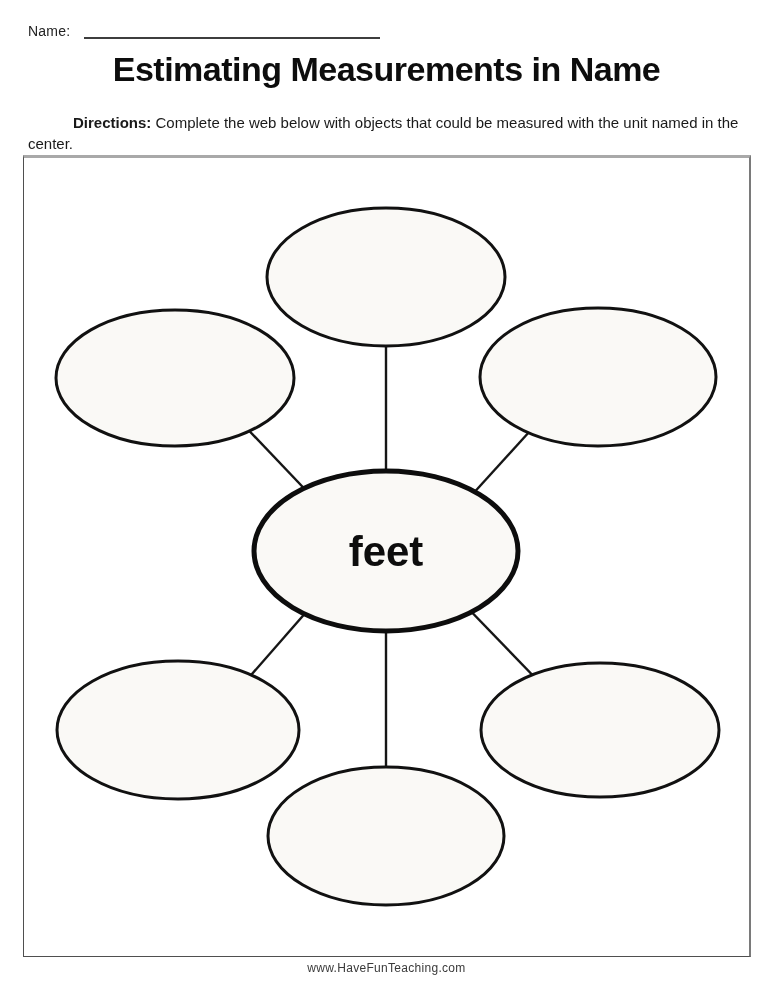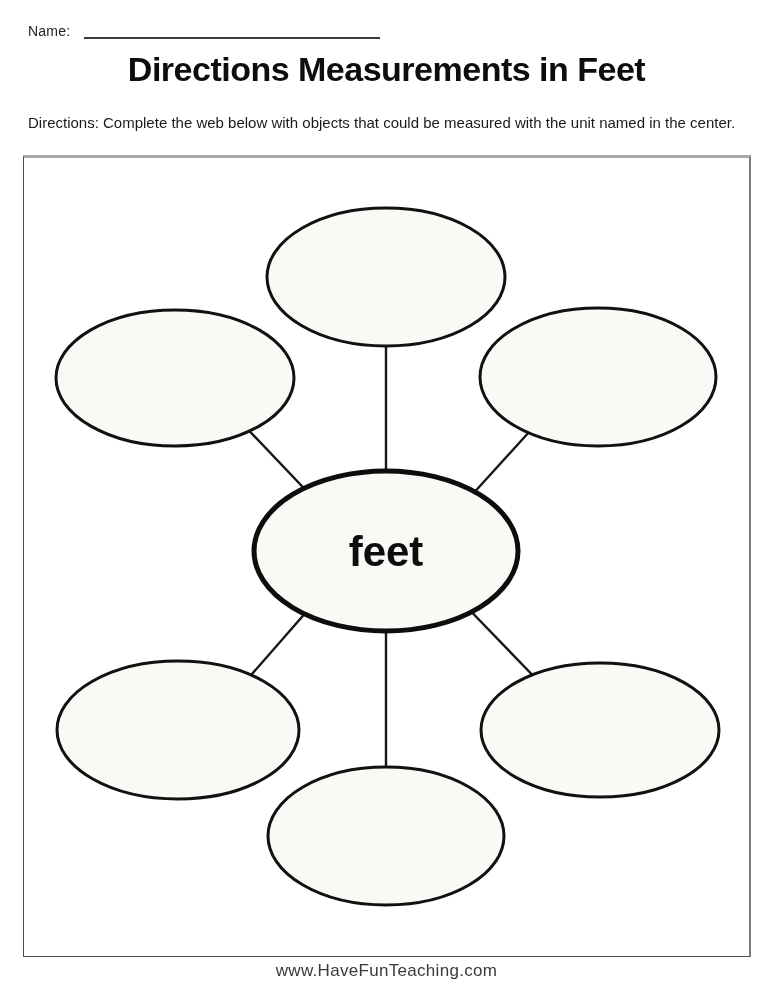--- a/index.html
+++ b/index.html
@@ -30,21 +30,21 @@
     position: absolute; left: 0; top: 50px; width: 773px;
     text-align: center;
     font-size: 34px; font-weight: bold;
     letter-spacing: -0.5px;
     color: #0d0d0d;
   }
   .directions {
     position: absolute; left: 28px; top: 112px; width: 718px;
     font-size: 15px; line-height: 1.42; color: #1a1a1a;
   }
-  .directions b { font-weight: normal; }
+  .directions b { font-weight: bold; margin-left: 45px; }
 
   
   .frame {
     position: absolute; left: 23px; top: 155px;
     width: 728px; height: 802px;
     border: 1px solid #4f4f4f;
     border-top: 3px solid #a9a9a9;
     border-right: 2px solid #7a7a7a;
     background: #ffffff;
     text-align: center;
@@ -57,34 +57,34 @@
   }
   .web-outer-text {
     font-family: "Liberation Sans", sans-serif;
     font-size: 18px; fill: #0d0d0d;
   }
 
   
   .footer {
     position: absolute; left: 0; top: 961px; width: 773px;
     text-align: center;
-    font-size: 17px; color: #3a3a3a; letter-spacing: 0.3px;
+    font-size: 12px; color: #3a3a3a; letter-spacing: 0.3px;
   }
 </style>
 </head>
 <body>
 
 <div class="page">
 
   <div class="name-row">
     <span class="name-label">Name:</span>
     <span class="name-line"></span>
   </div>
 
-  <div class="title">Directions Measurements in Feet</div>
+  <div class="title">Estimating Measurements in Name</div>
 
   <div class="directions"><b>Directions:</b><span> Complete the web below with objects that could be measured with the unit named in the center.</span></div>
 
   <div class="frame">
     <svg width="728" height="802" viewBox="23 155 728 802">
 
       <g stroke="#161616" stroke-width="2.4">
         <line x1="386" y1="330" x2="386" y2="490"></line>
         <line x1="238" y1="419" x2="318" y2="503"></line>
         <line x1="540" y1="420" x2="460" y2="508"></line>

